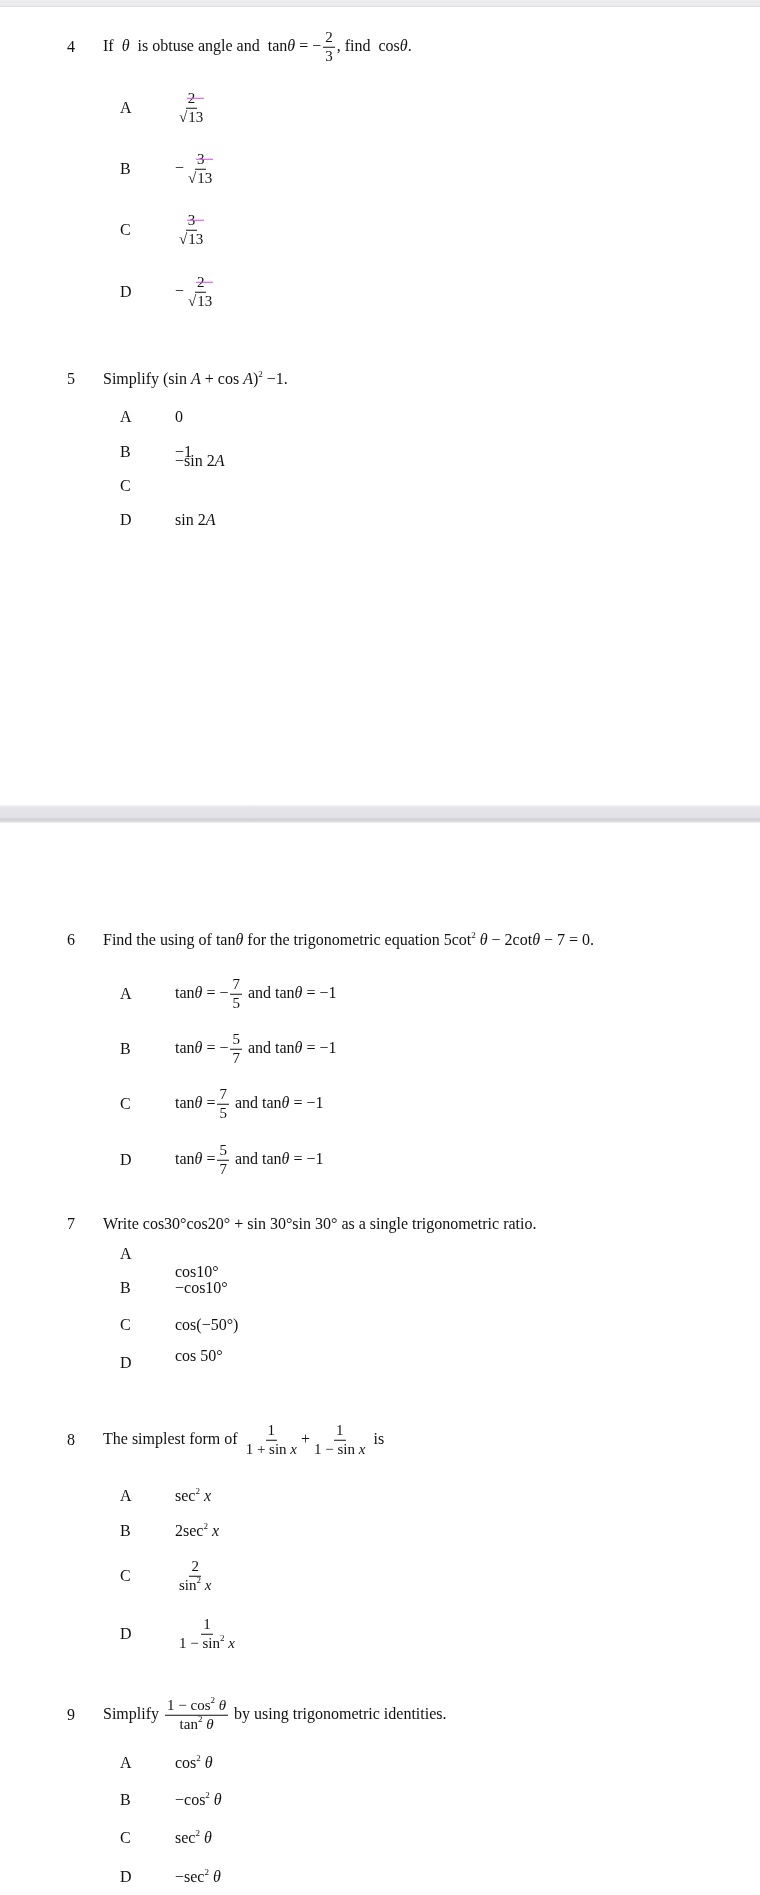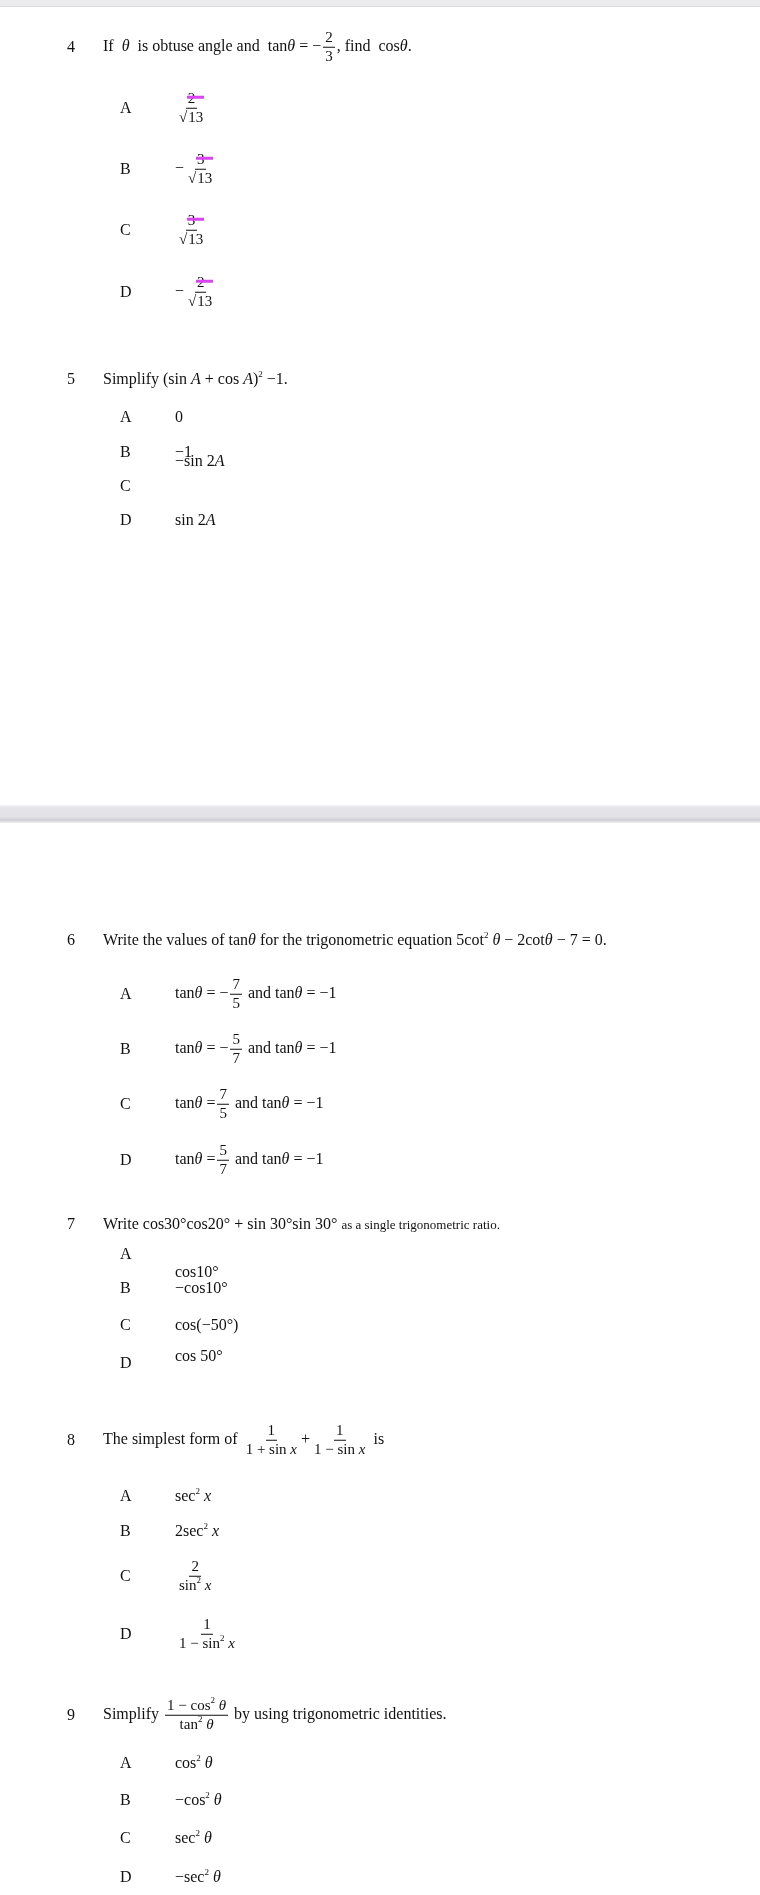--- a/index.html
+++ b/index.html
@@ -16,22 +16,22 @@
     .qtext { position: absolute; left: 103px; white-space: nowrap; }
     .olabel { position: absolute; left: 120px; }
     .oval { position: absolute; left: 175px; white-space: nowrap; }
     .line { position: absolute; transform: translateY(-50%); line-height: 1; }
     i.v { font-style: italic; }
     sup { font-size: 9px; vertical-align: 7px; line-height: 0; }
     .frac { display: inline-flex; flex-direction: column; align-items: center; vertical-align: middle; margin: 0 2px; font-size: 15px; line-height: 1.05; }
     .frac .num { padding: 0 2px 1px; border-bottom: 1px solid #111; }
     .frac .den { padding: 1px 2px 0; }
     .sqrt { display: inline-block; }
-    .sqrt .rad { border-top: 3px solid #d946ef; padding: 10px 1px; }
-    .small { font-size: 13px; }
+    .sqrt .rad { border-top: 1px solid #d946ef; padding: 10px 1px; }
+    .small { font-size: 16px; }
   </style>
 </head>
 <body>
 
 <div class="top-band"></div>
 <div class="page-break"></div>
 
 <div>
   <span class="line qnum" style="top:47px">4</span>
   <span class="line qtext" style="top:47px">
@@ -94,21 +94,21 @@
   </div>
   <div>
     <span class="line olabel" style="top:520px">D</span>
     <span class="line oval" style="top:520px"><span>sin 2</span><i class="v">A</i></span>
   </div>
 </div>
 
 <div>
   <span class="line qnum" style="top:940px">6</span>
   <span class="line qtext" style="top:940px">
-    <span>Write the values of</span>&nbsp;<span>tan</span><i class="v">θ</i>&nbsp;<span>for the trigonometric equation</span>&nbsp;<span>5cot</span><sup>2</sup>&nbsp;<i class="v">θ</i><span> − 2cot</span><i class="v">θ</i><span> − 7 = 0.</span>
+    <span>Find the using of</span>&nbsp;<span>tan</span><i class="v">θ</i>&nbsp;<span>for the trigonometric equation</span>&nbsp;<span>5cot</span><sup>2</sup>&nbsp;<i class="v">θ</i><span> − 2cot</span><i class="v">θ</i><span> − 7 = 0.</span>
   </span>
   <div>
     <span class="line olabel" style="top:994px">A</span>
     <span class="line oval" style="top:994px"><span>tan</span><i class="v">θ</i> <span>= −</span><span class="frac">
           <span class="num">7</span>
           <span class="den">5</span>
         </span> <span>and</span> <span>tan</span><i class="v">θ</i> <span>= −1</span></span>
   </div>
   <div>
     <span class="line olabel" style="top:1049px">B</span>

